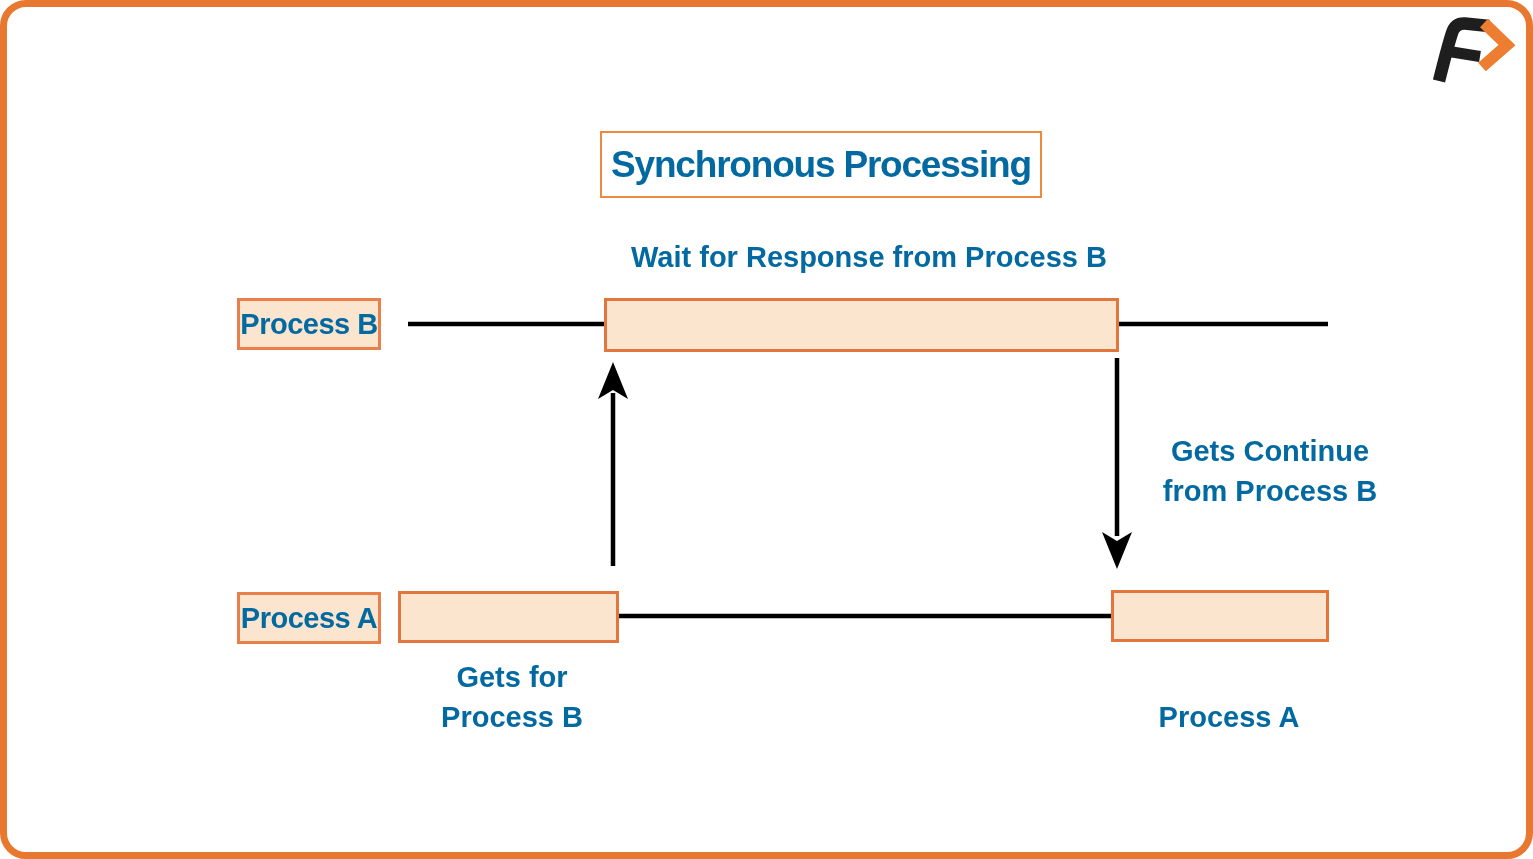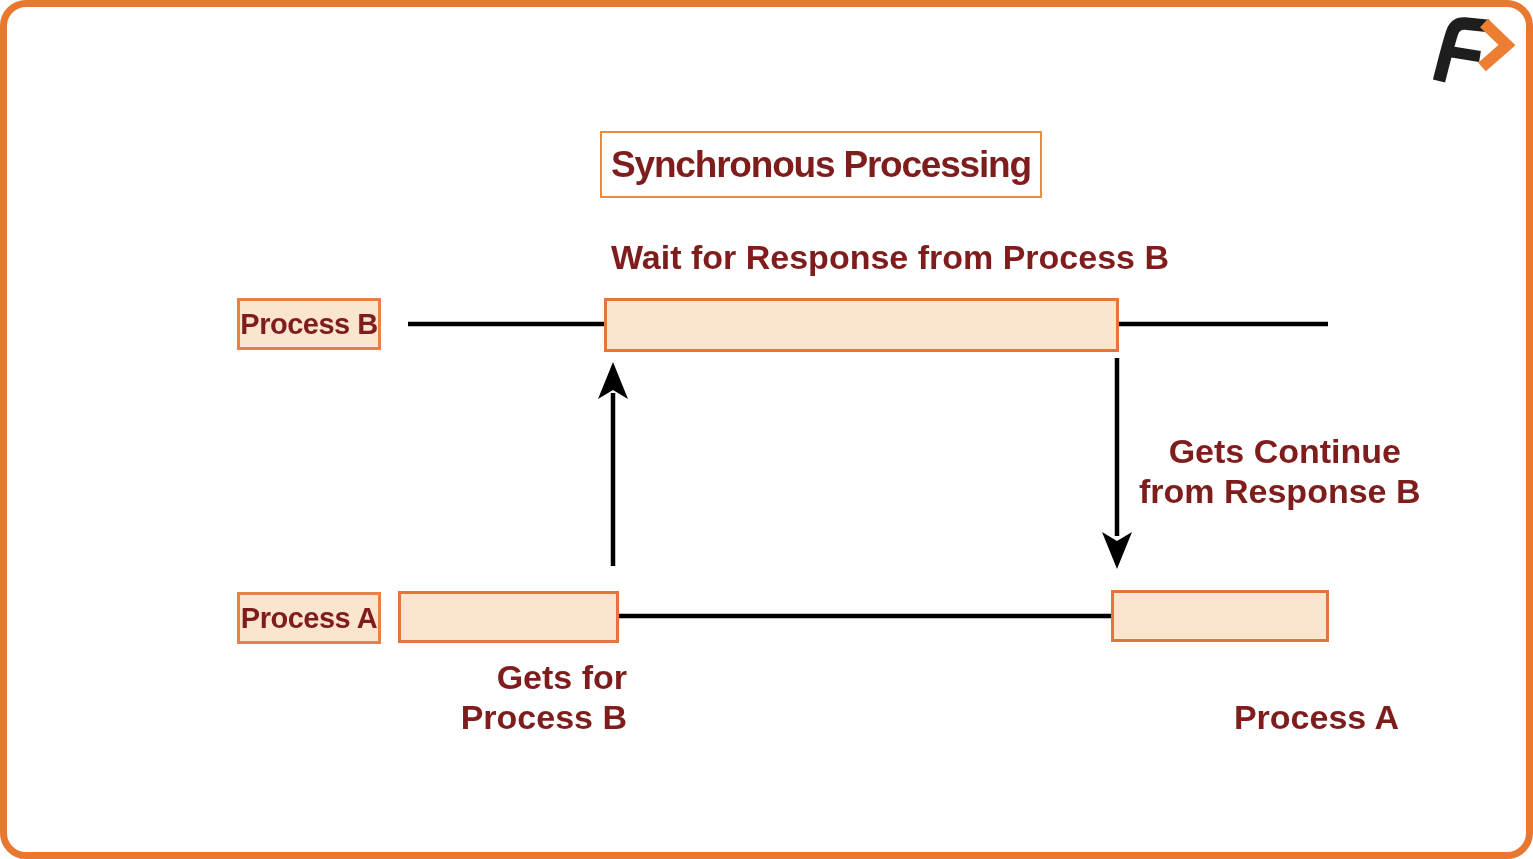--- a/index.html
+++ b/index.html
@@ -6,21 +6,21 @@
   .page {
     position: relative;
     width: 1533px;
     height: 859px;
     box-sizing: border-box;
     background: #ffffff;
     border: 7px solid #E8772F;
     border-radius: 26px;
     overflow: hidden;
     font-family: "Liberation Sans", sans-serif;
-    color: #7f1d1d;
+    color: #0369a1;
   }
   .overlay {
     position: absolute;
     left: 0; top: 0;
     width: 1533px; height: 859px;
     pointer-events: none;
   }
   .abs { position: absolute; }
 
   .logo-wrap { left: 1422px; top: 10px; width: 88px; height: 66px; }
@@ -30,22 +30,22 @@
     border: 2px solid #ED8A3F;
     display: flex; align-items: center; justify-content: center;
     box-sizing: border-box;
   }
   .title-text {
     font-size: 37px; font-weight: bold; letter-spacing: -1.2px;
     white-space: nowrap;
   }
 
   .annotation {
-    font-size: 34px; font-weight: bold; line-height: 40px;
-    text-align: right; white-space: nowrap;
+    font-size: 29px; font-weight: bold; line-height: 40px;
+    text-align: center; white-space: nowrap;
   }
   .wait-label   { left: 562px;  top: 230px; width: 600px; }
   .gets-label   { left: 1132px; top: 424px; width: 262px; }
   .calls-label  { left: 390px;  top: 650px; width: 230px; }
   .cont-label   { left: 1052px; top: 650px; width: 340px; }
 
   .lane-label-box {
     background: #FCE5CE;
     border: 3px solid #E8804C;
     box-sizing: border-box;
@@ -98,21 +98,21 @@
 
   <div class="abs annotation wait-label">Wait for Response from Process B</div>
 
   <div class="abs lane-label-box lane-b-box">
     <span>Process B</span>
   </div>
   <div class="abs activity-bar bar-b"></div>
 
   <div class="abs annotation gets-label">
     <span>Gets Continue</span><br>
-    <span>from Response B</span>
+    <span>from Process B</span>
   </div>
 
   <div class="abs lane-label-box lane-a-box">
     <span>Process A</span>
   </div>
   <div class="abs activity-bar bar-a-left"></div>
   <div class="abs activity-bar bar-a-right"></div>
 
   <div class="abs annotation calls-label">
     <span>Gets for</span><br>

